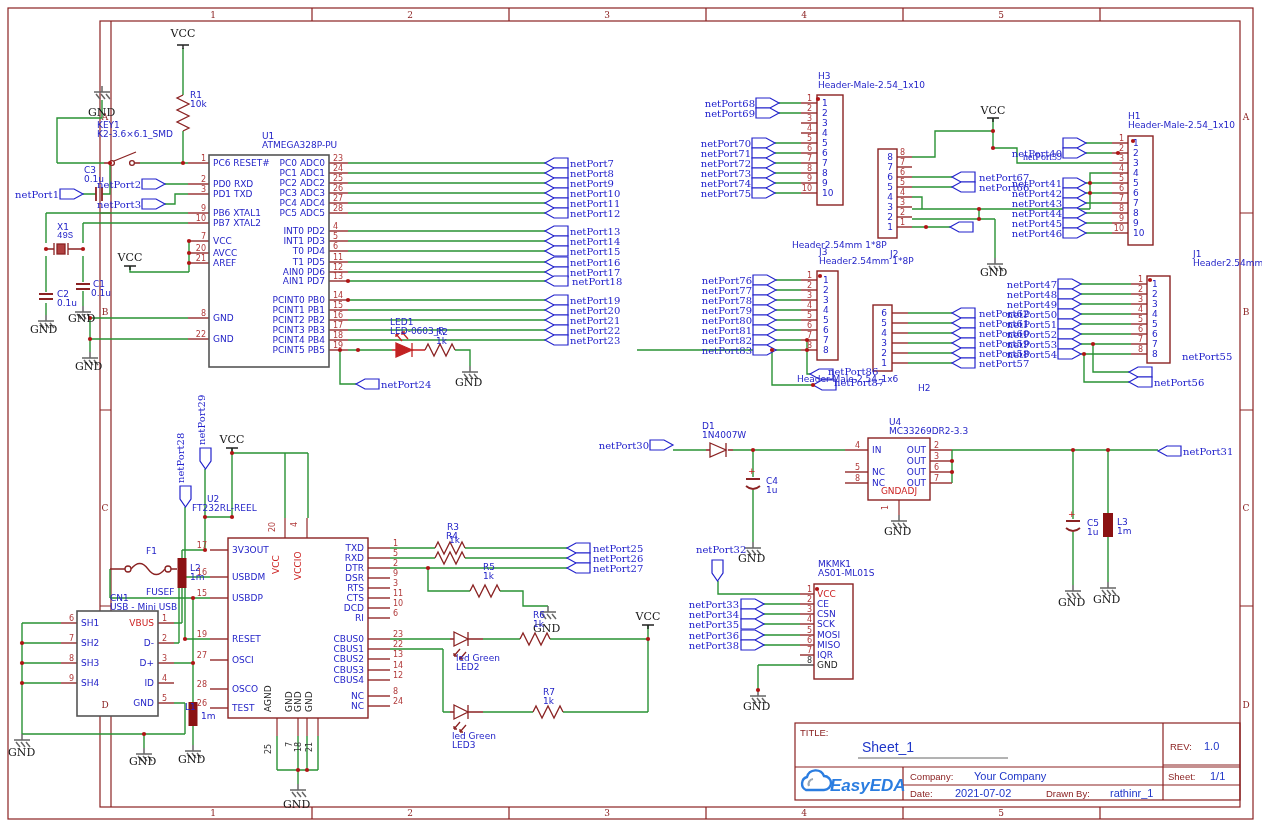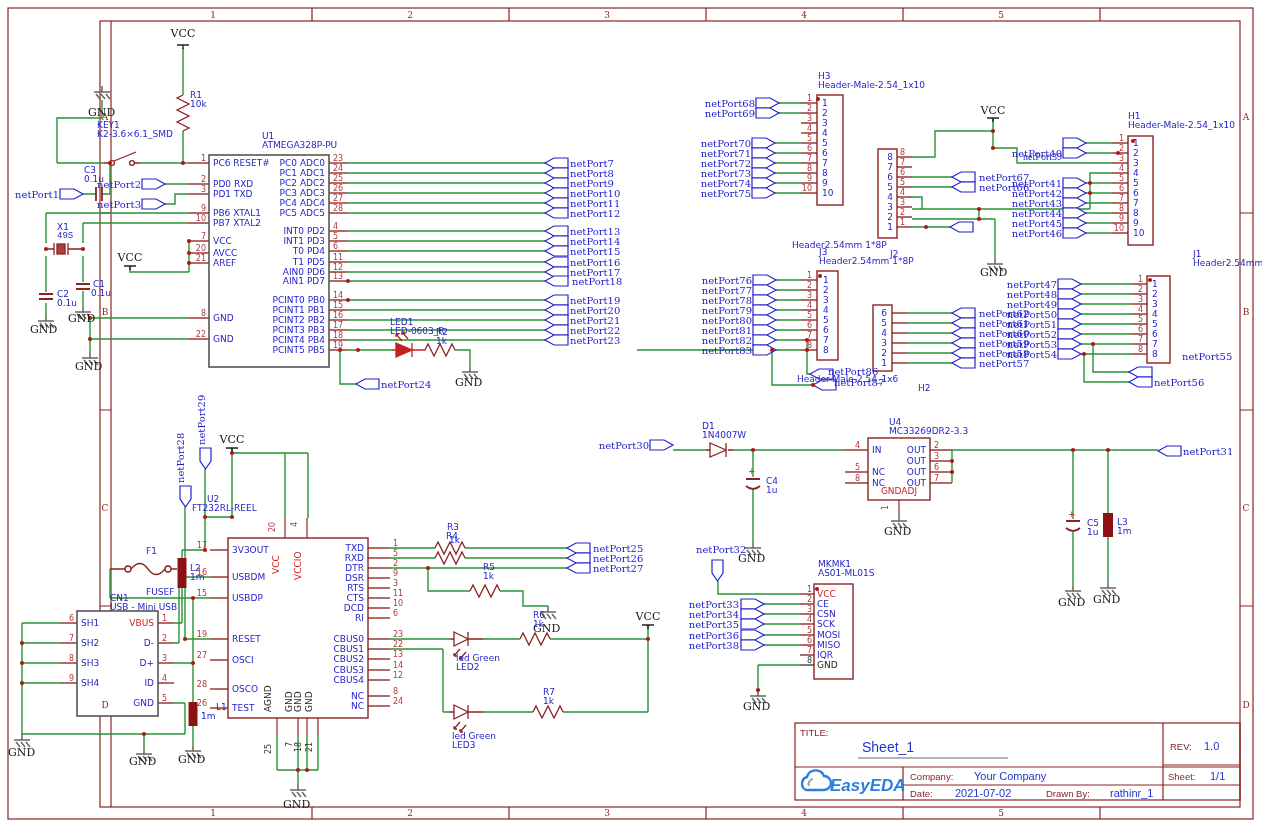--- a/index.html
+++ b/index.html
@@ -354,21 +354,21 @@
       <span class="txt c-ref" style="left: 436px; top: 332px;">R2</span>
       <span class="txt c-ref" style="left: 436px; top: 341px;">1k</span>
       <span class="txt c-ref" style="left: 207px; top: 499px;">U2</span>
       <span class="txt c-ref" style="left: 192px; top: 508px;">FT232RL-REEL</span>
       <span class="txt c-ref" style="left: 110px; top: 598px;">CN1</span>
       <span class="txt c-ref" style="left: 110px; top: 607px;">USB - Mini USB</span>
       <span class="txt c-ref" style="left: 146px; top: 551px;">F1</span>
       <span class="txt c-ref" style="left: 146px; top: 592px;">FUSEF</span>
       <span class="txt c-ref" style="left: 190px; top: 568px;">L2</span>
       <span class="txt c-ref" style="left: 190px; top: 577px;">1m</span>
-      <span class="txt c-ref" style="left: 216px; top: 707px;">L1</span>
+      <span class="txt c-ref" style="left: 185px; top: 707px;">L1</span>
       <span class="txt c-ref" style="left: 201px; top: 716px;">1m</span>
       <span class="txt c-ref" style="left: 447px; top: 527px;">R3</span>
       <span class="txt c-ref" style="left: 446px; top: 536px;">R4</span>
       <span class="txt c-ref" style="left: 449px; top: 540px;">1k</span>
       <span class="txt c-ref" style="left: 483px; top: 567px;">R5</span>
       <span class="txt c-ref" style="left: 483px; top: 576px;">1k</span>
       <span class="txt c-ref" style="left: 533px; top: 615px;">R6</span>
       <span class="txt c-ref" style="left: 533px; top: 624px;">1k</span>
       <span class="txt c-ref" style="left: 543px; top: 692px;">R7</span>
       <span class="txt c-ref" style="left: 543px; top: 701px;">1k</span>

